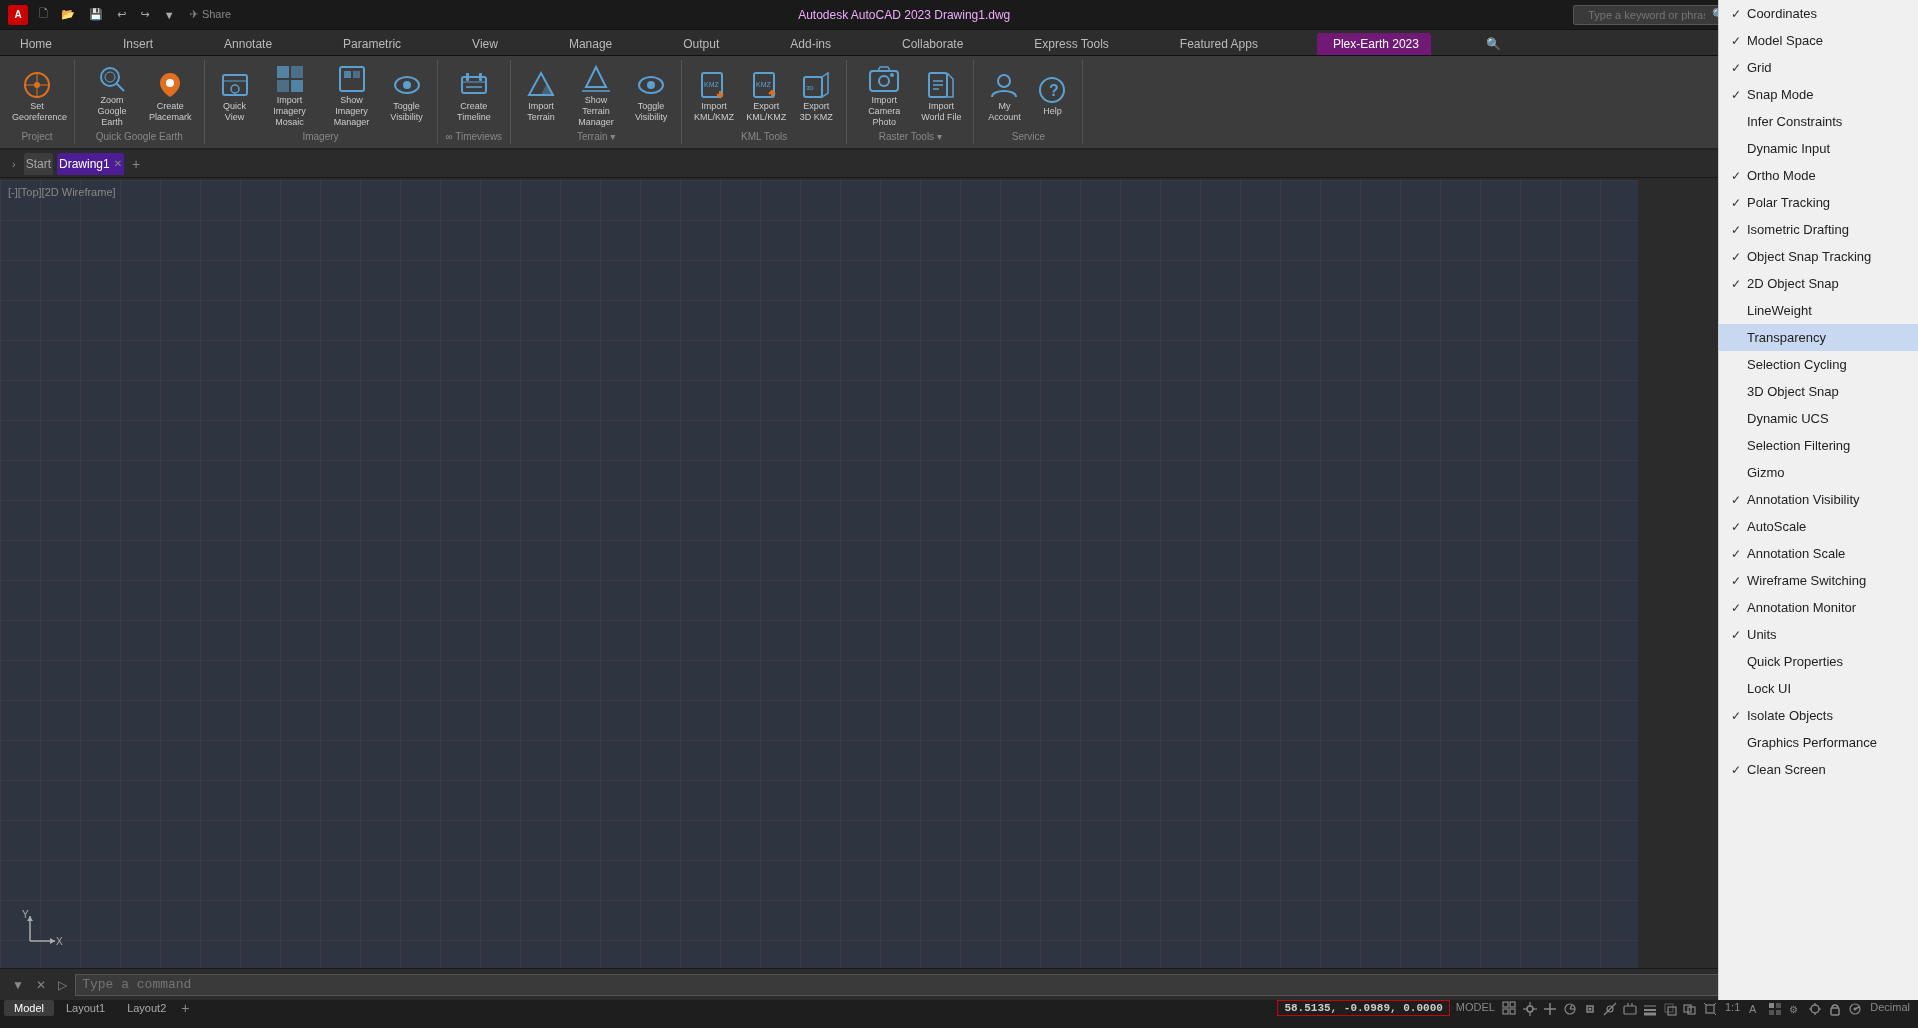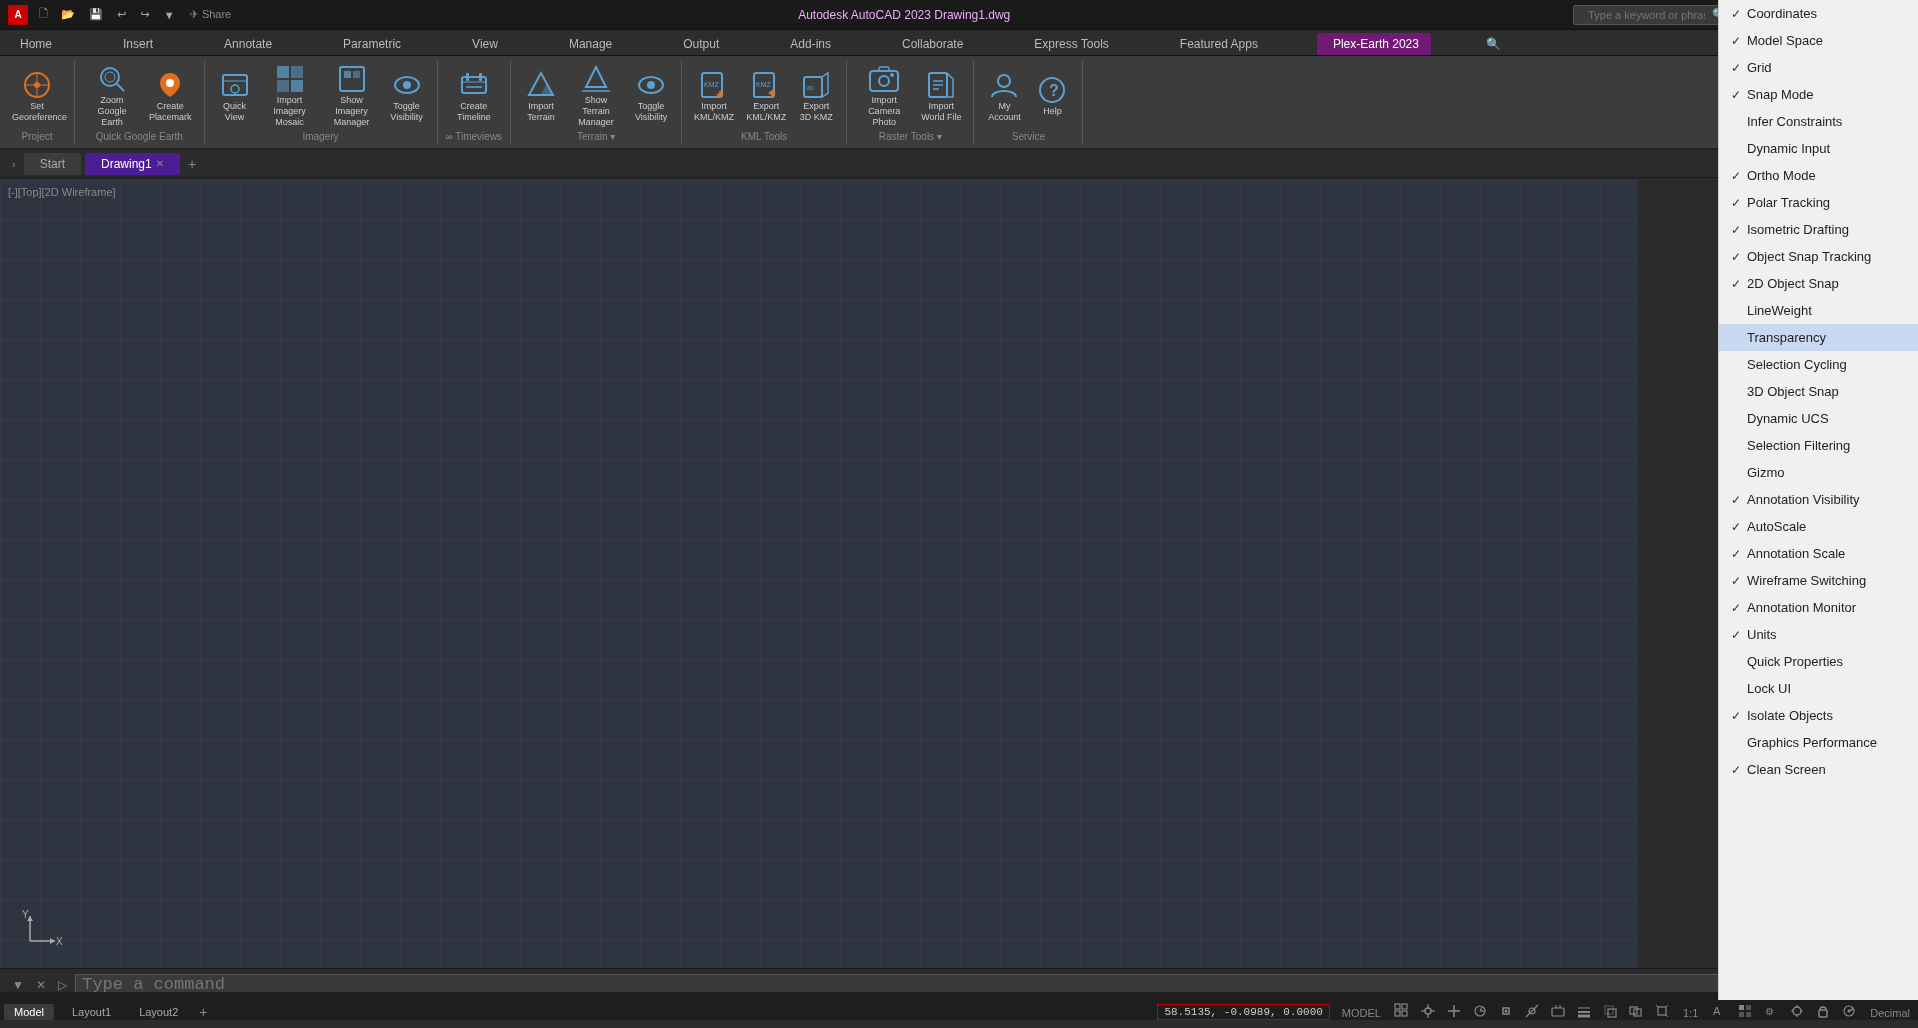--- a/index.html
+++ b/index.html
@@ -94,21 +94,21 @@
       font-size: 9px; text-align: center; color: #ccc; line-height: 1.2; max-width: 50px;
     }
 
     
     #doc-bar {
       height: 28px; background: #2b2b2b;
       display: flex; align-items: center; padding: 0 8px; gap: 4px;
       border-bottom: 1px solid #1a1a1a;
     }
     .doc-tab {
-      padding: 4px 16px; cursor: pointer; color: #aaa; font-size: 12px;
+      padding: 4px 2px; cursor: pointer; color: #aaa; font-size: 12px;
       background: #3c3c3c; border-radius: 3px 3px 0 0; display: flex; align-items: center; gap: 4px;
     }
     .doc-tab.active { background: #4c1d95; color: white; }
     .doc-tab-close { font-size: 10px; color: #888; cursor: pointer; }
     .doc-new { color: #888; cursor: pointer; font-size: 14px; padding: 0 4px; }
 
     
     #canvas-area {
       position: absolute;
       top: 180px; left: 0; right: 280px; bottom: 60px;
@@ -169,43 +169,43 @@
 
     
     #command-bar {
       position: absolute; bottom: 28px; left: 0; right: 0;
       height: 32px; background: #2b2b2b; border-top: 1px solid #1a1a1a;
       display: flex; align-items: center; padding: 0 8px; gap: 4px;
     }
     .cmd-btn { color: #888; cursor: pointer; font-size: 12px; padding: 2px 4px; }
     #command-input {
       flex: 1; background: #3a3a3a; border: 1px solid #555;
-      color: #ccc; font-size: 17px; padding: 2px 6px; font-family: 'Courier New', monospace;
+      color: #ccc; font-size: 13px; padding: 2px 6px; font-family: 'Courier New', monospace;
       height: 22px;
     }
     .cmd-scroll { color: #888; cursor: pointer; font-size: 14px; }
 
     
     #status-bar {
-      position: absolute; bottom: 8px; left: 0; right: 0;
+      position: absolute; bottom: 0; left: 0; right: 0;
       height: 28px; background: #1e1e1e;
-      display: flex; align-items: flex-end; gap: 8px;
+      display: flex; align-items: flex-start; gap: 2px;
       padding: 0 4px;
     }
     .layout-tab {
       padding: 2px 10px; cursor: pointer; color: #aaa; font-size: 11px;
       border-radius: 2px;
     }
     .layout-tab.active { background: #3c3c3c; color: white; }
     .layout-add { color: #888; cursor: pointer; font-size: 14px; padding: 0 3px; }
     .status-spacer { flex: 1; }
     .coords-display {
       background: #1e1e1e; border: 1px solid #c00;
       color: #ccc; font-size: 11px; padding: 1px 6px;
-      font-family: 'Courier New', monospace; margin-left: 20px;
+      font-family: 'Courier New', monospace; margin-left: 20px; font-weight: bold;
     }
     .status-btn {
       color: #888; font-size: 11px; cursor: pointer; padding: 1px 4px;
     }
     .status-icon {
       width: 18px; height: 18px; display: inline-flex; align-items: center;
       justify-content: center; cursor: pointer; color: #888; font-size: 12px;
     }
   </style>
 </head>

